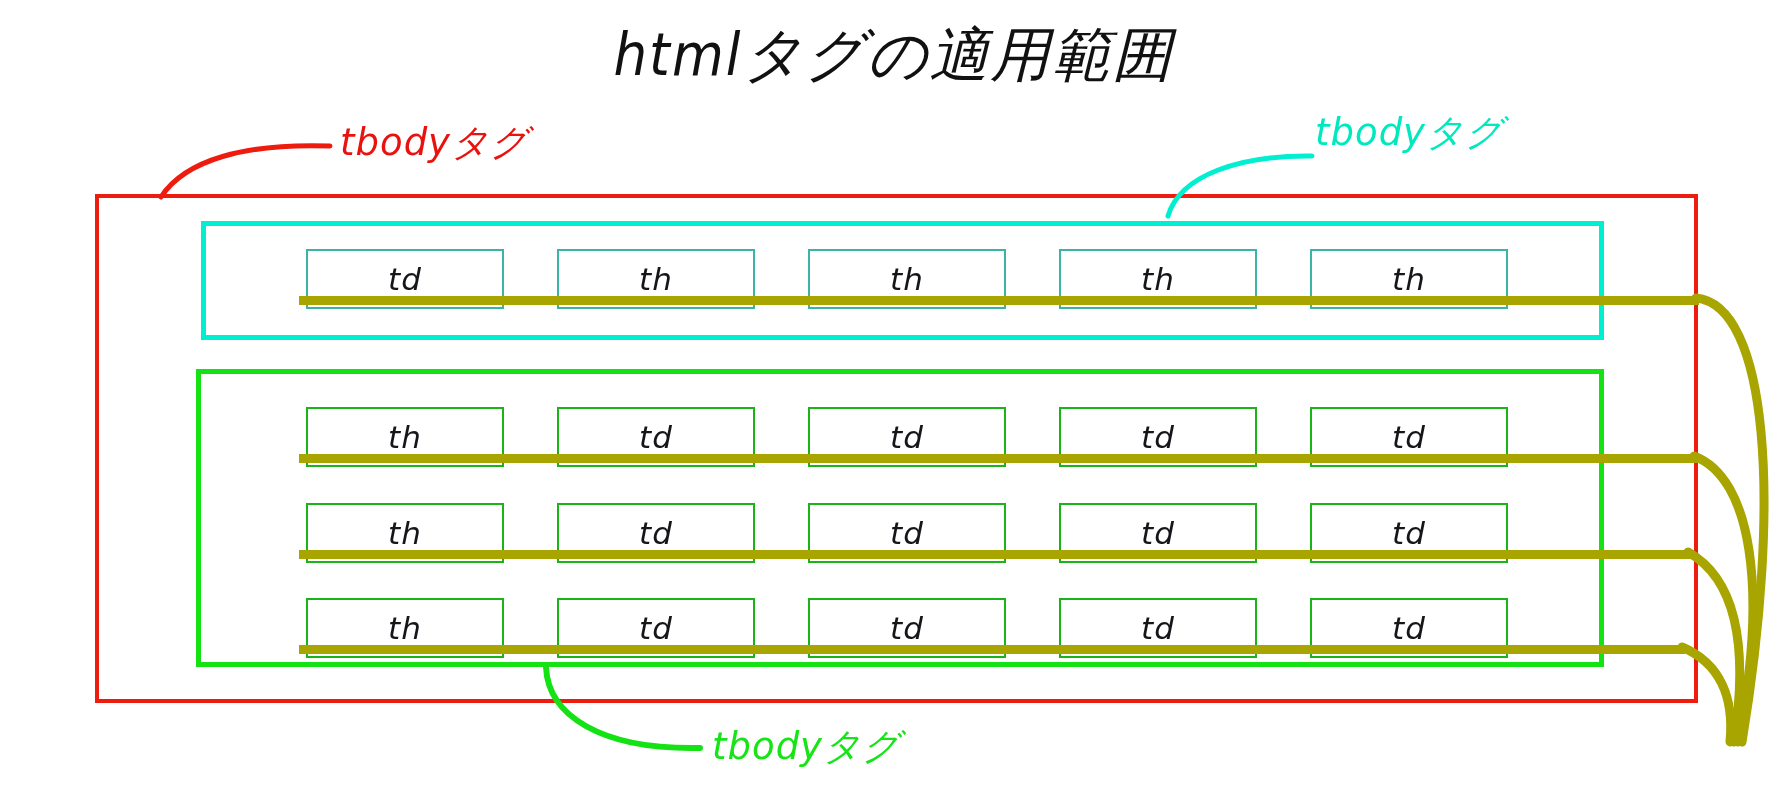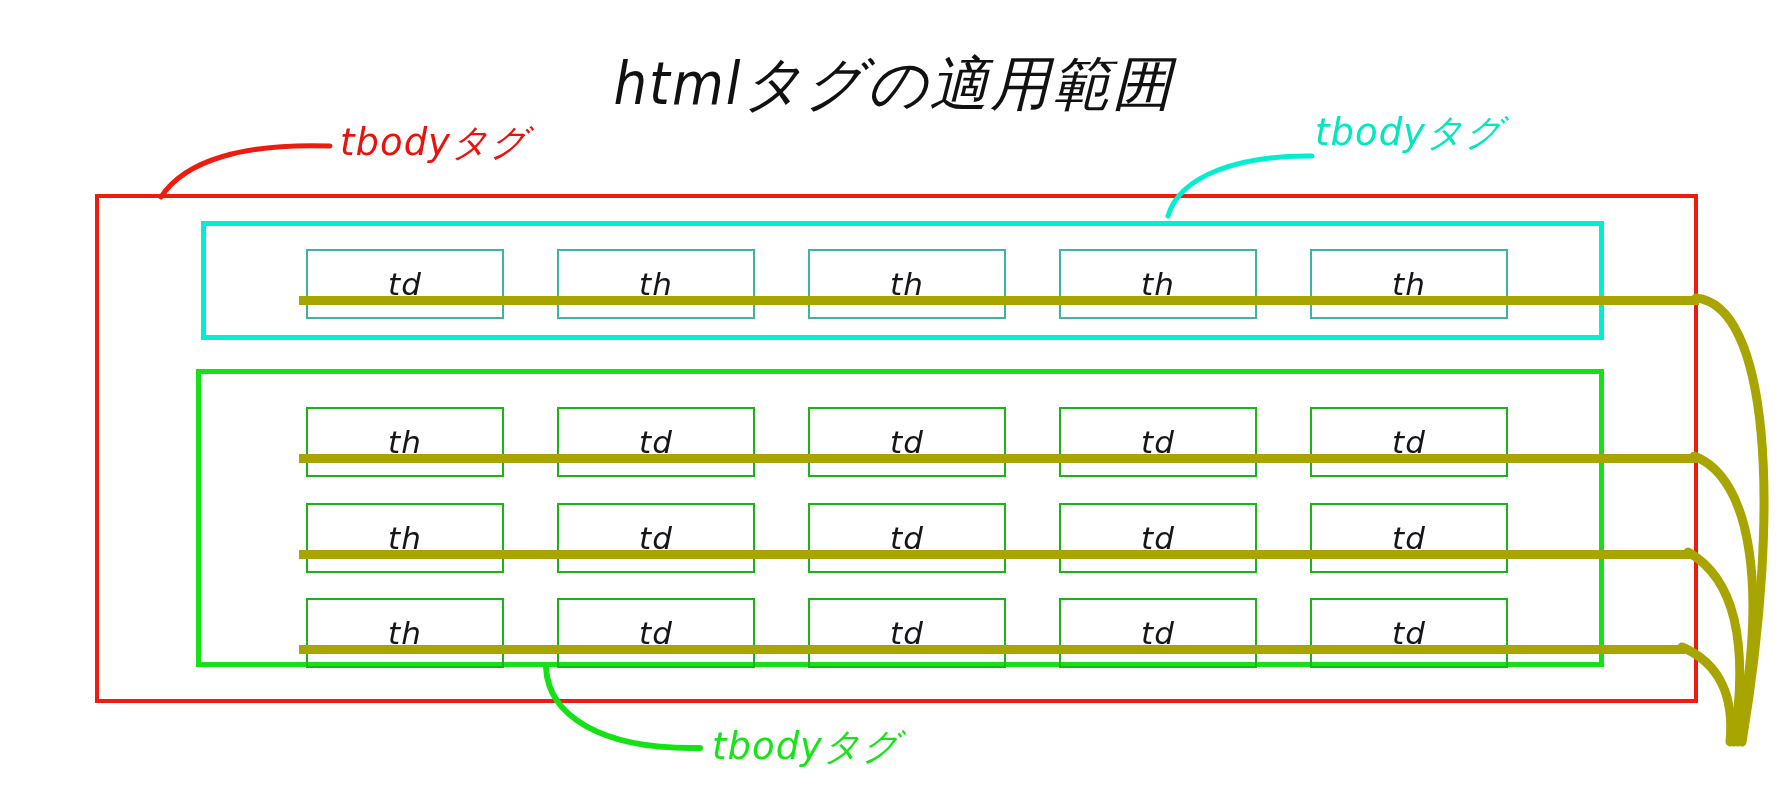--- a/index.html
+++ b/index.html
@@ -29,21 +29,20 @@
     top: 16px;
     width: 1787px;
     text-align: center;
     font-size: 59px;
     font-style: italic;
     font-stretch: condensed;
     letter-spacing: 2px;
     color: #111111;
     font-family: "DejaVu Sans", "Liberation Sans", sans-serif;
     white-space: nowrap;
-    margin-top: 29px;
   }
 
   
   .label {
     position: absolute;
     font-style: italic;
     font-size: 37px;
     letter-spacing: 1px;
     white-space: nowrap;
     font-family: "DejaVu Sans", "Liberation Sans", sans-serif;
@@ -73,21 +72,21 @@
     left: 196px; top: 369px;
     width: 1408px; height: 298px;
     border: 5px solid #15E215;
   }
 
   
   .cell {
     position: absolute;
     box-sizing: border-box;
     width: 198px;
-    height: 70px;
+    height: 60px;
     display: flex;
     align-items: center;
     justify-content: center;
     background: transparent;
     font-style: italic;
     font-size: 31px;
     color: #16161a;
     letter-spacing: 1px;
     font-family: "DejaVu Sans", "Liberation Sans", sans-serif;
   }

